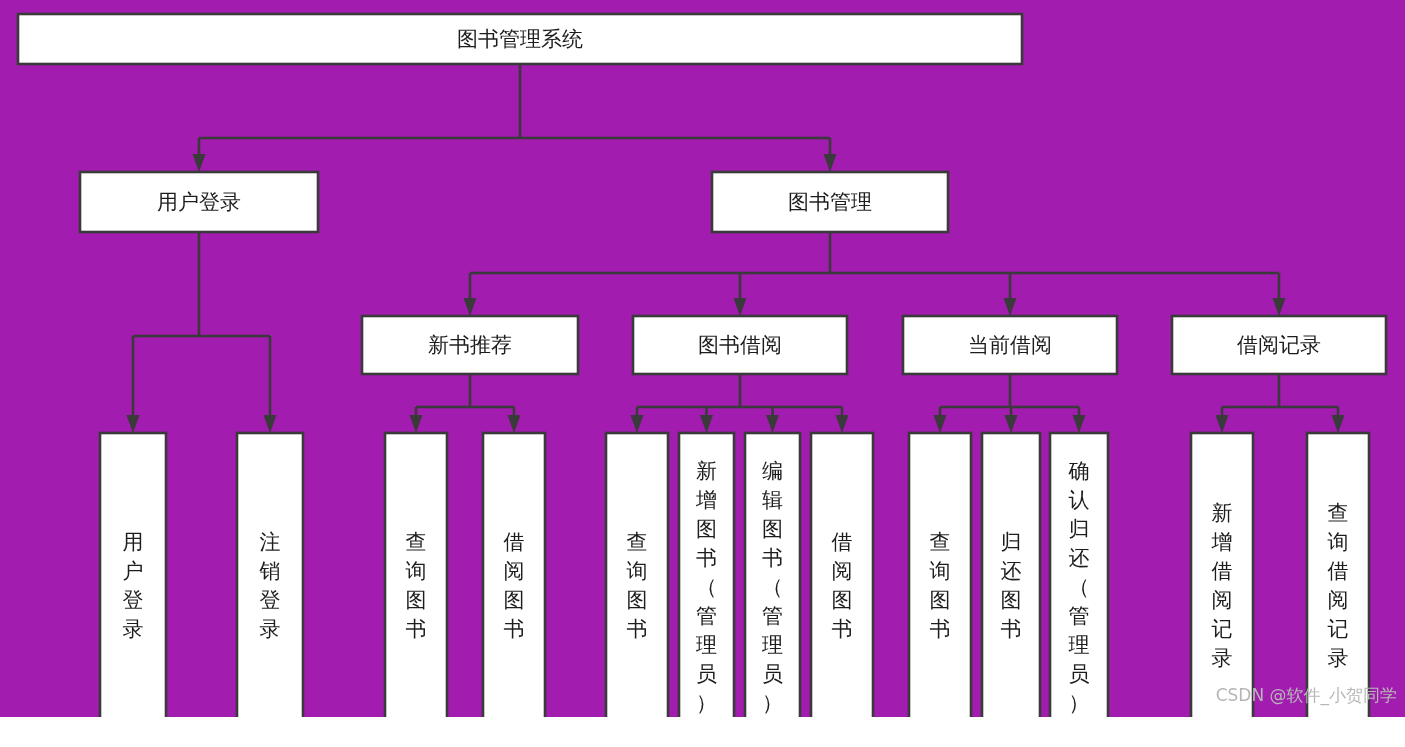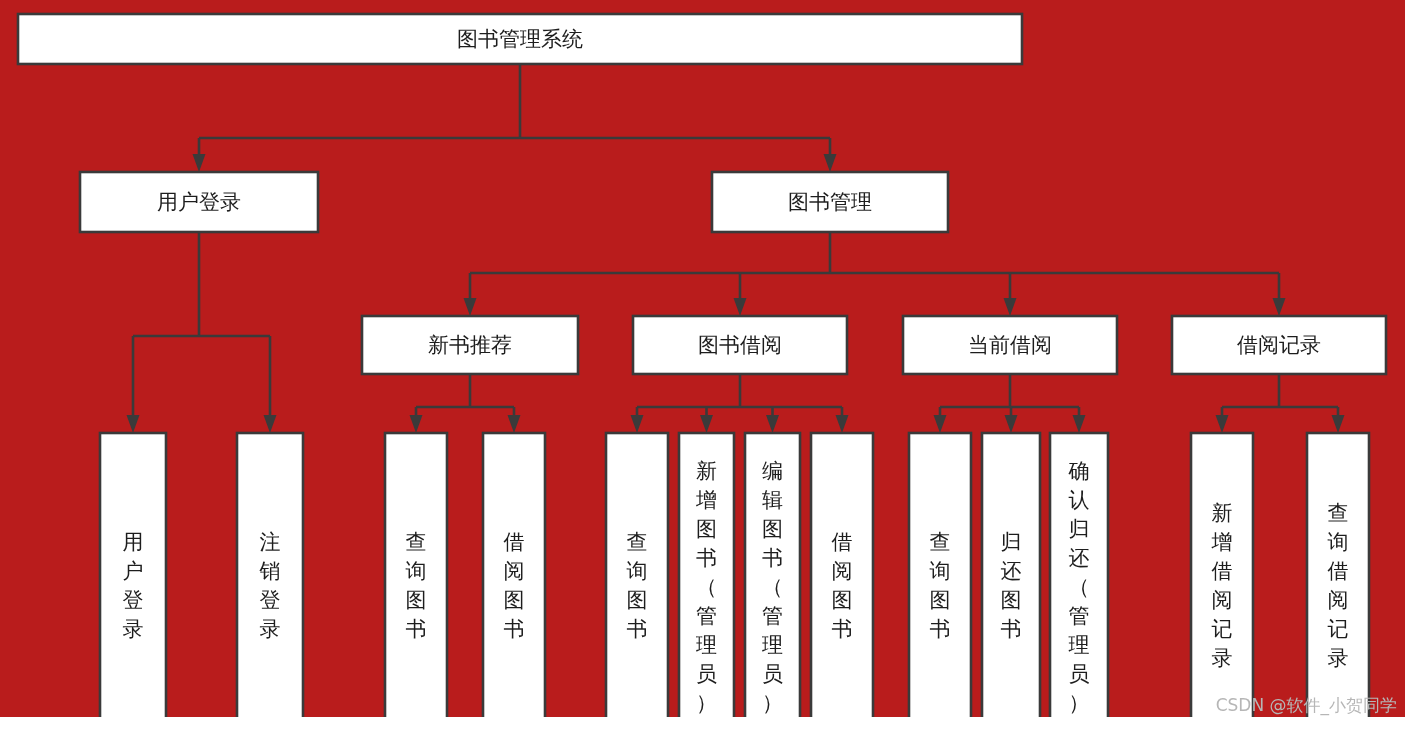--- a/index.html
+++ b/index.html
@@ -8,21 +8,21 @@
     padding: 0;
     background: #ffffff;
   }
   body {
     font-family: "DejaVu Sans", "Liberation Sans", sans-serif;
   }
   #diagram-root {
     position: relative;
     width: 1405px;
     height: 717px;
-    background: #b91c1c;
+    background: #a21caf;
     overflow: hidden;
   }
   svg#diagram-svg {
     position: absolute;
     left: 0;
     top: 0;
     width: 1405px;
     height: 747px;
     display: block;
   }
@@ -44,21 +44,21 @@
   .node-label-h {
     font-family: "DejaVu Sans", "Liberation Sans", sans-serif;
     font-size: 21px;
     fill: #1d1d1d;
     text-anchor: middle;
     dominant-baseline: middle;
   }
   .watermark-text {
     position: absolute;
     right: 8px;
-    bottom: 0;
+    bottom: 10px;
     font-family: "DejaVu Sans", "Liberation Sans", sans-serif;
     font-size: 17px;
     color: #b6b6b6;
     white-space: nowrap;
     user-select: none;
     pointer-events: none;
   }
 </style>
 </head>
 <body>

